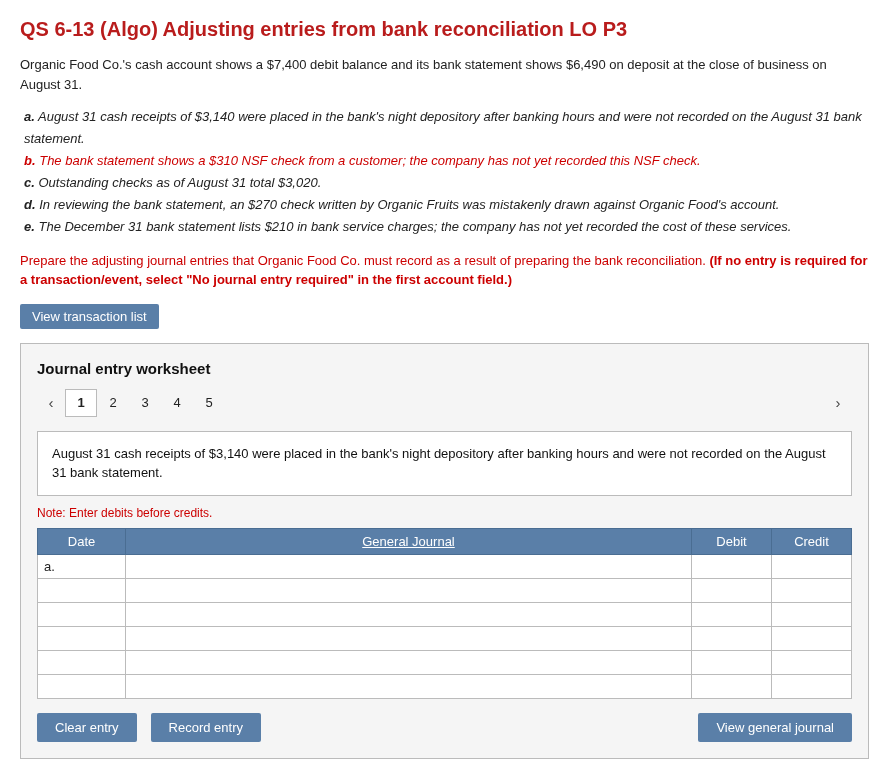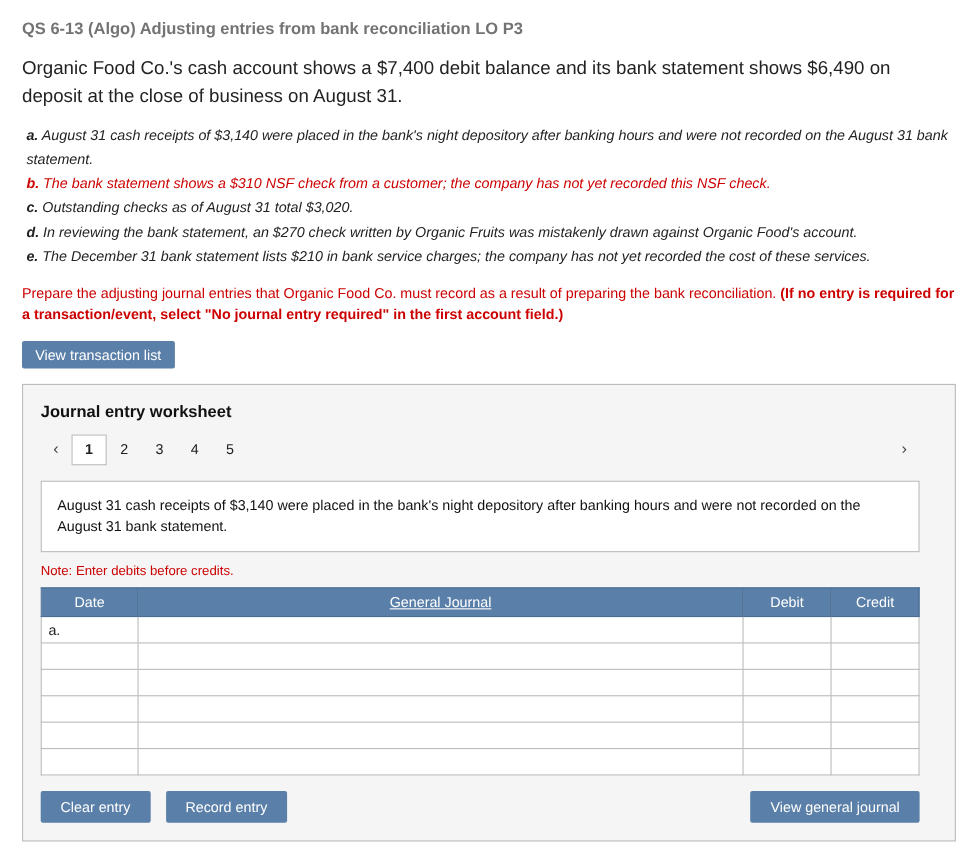--- a/index.html
+++ b/index.html
@@ -6,29 +6,29 @@
     body {
       font-family: Arial, sans-serif;
       font-size: 13px;
       color: #222;
       background: #fff;
       padding: 18px 20px;
       width: 889px;
       min-height: 773px;
     }
     .page-title {
-      font-size: 15px;
+      font-size: 20px;
       font-weight: bold;
       margin-bottom: 14px;
-      color: #737373;
+      color: #b91c1c;
     }
     .intro-text {
       margin-bottom: 12px;
       line-height: 1.5;
-      font-size: 17px;
+      font-size: 13px;
     }
     .items-list {
       margin-bottom: 12px;
       line-height: 1.7;
       font-size: 13px;
       font-style: italic;
     }
     .items-list .item {
       margin-left: 4px;
     }
@@ -49,21 +49,21 @@
       padding: 5px 12px;
       font-size: 13px;
       border: none;
       cursor: pointer;
       margin-bottom: 14px;
       border-radius: 2px;
     }
     .worksheet-container {
       border: 1px solid #bbb;
       background: #f5f5f5;
-      padding: 16px 32px 16px 16px;
+      padding: 16px 16px 16px 16px;
       margin-bottom: 0;
     }
     .worksheet-title {
       font-size: 15px;
       font-weight: bold;
       margin-bottom: 12px;
       color: #111;
     }
     .pagination {
       display: flex;

